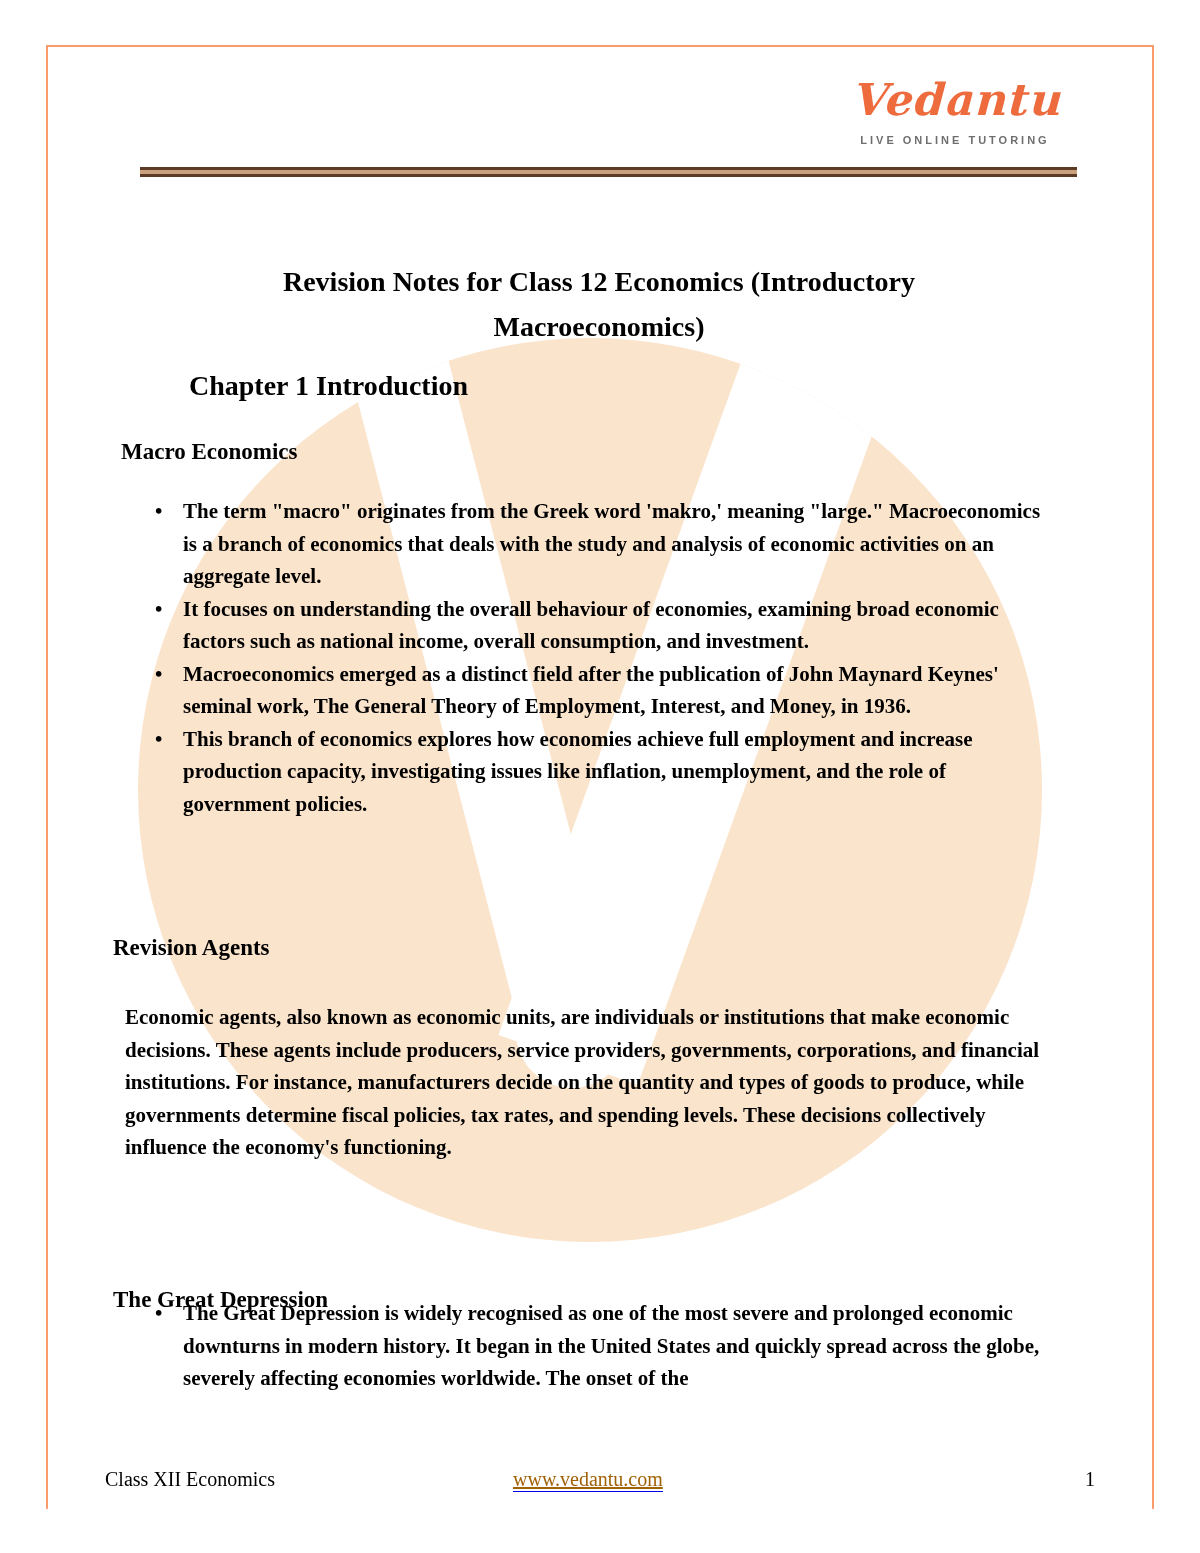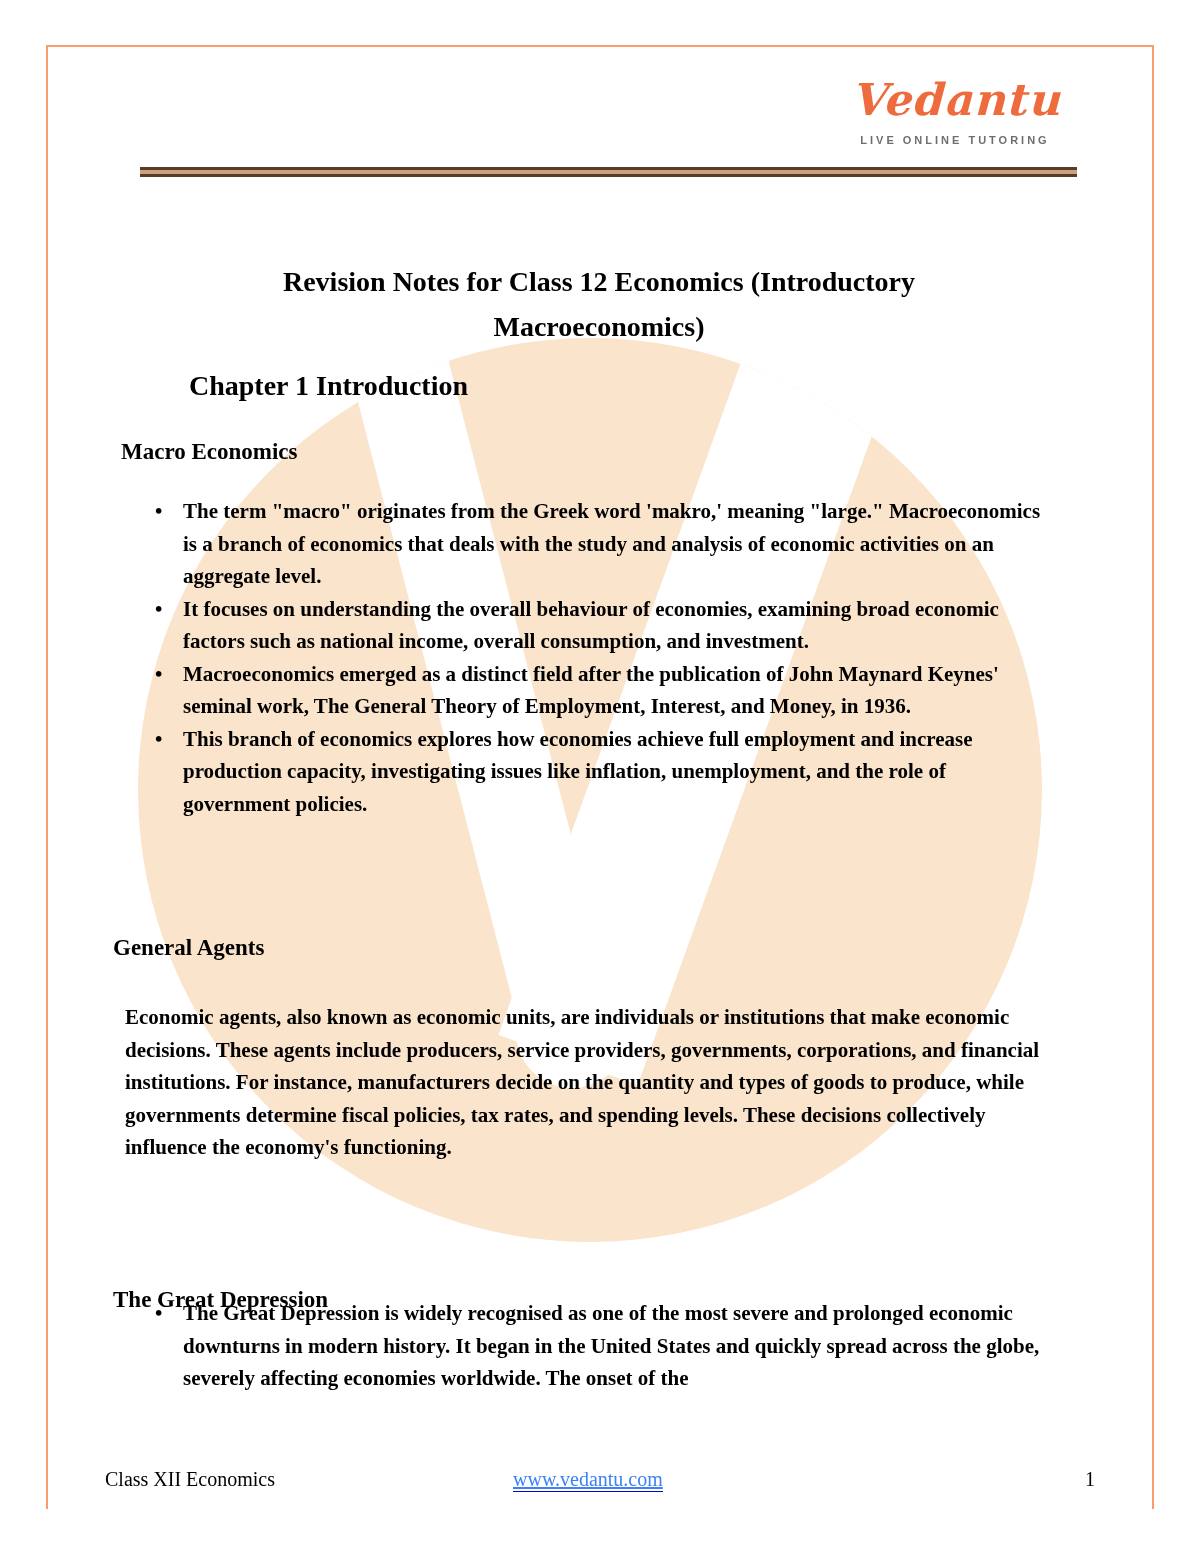--- a/index.html
+++ b/index.html
@@ -39,21 +39,21 @@
   .blist-gd{top:1290px;}
   ul.blist li{position:relative;padding-left:31px;font-size:21px;font-weight:bold;line-height:32.5px;}
   ul.blist li::before{content:"\2022";position:absolute;left:3px;top:0;font-size:21px;}
 
   .para{position:absolute;left:113px;top:982px;width:935px;margin:12px;
         font-size:21px;font-weight:bold;line-height:32.5px;}
 
   
   .footer{position:absolute;left:105px;top:1468px;width:990px;height:34px;font-size:20px;z-index:2;}
   .footer-left{position:absolute;left:0;top:0;}
-  .footer-link{position:absolute;left:408px;top:0;color:#3b82f6;
+  .footer-link{position:absolute;left:408px;top:0;color:#a16207;
                text-decoration:underline;border-bottom:1px solid #0000ee;cursor:pointer;}
   .footer-page{position:absolute;right:0;top:0;}
 </style>
 </head>
 <body>
 
 <div class="page">
 
   <div class="frame"></div>
 
@@ -86,21 +86,21 @@
 
     <div class="h-macro">Macro Economics</div>
 
     <ul class="blist blist-macro">
       <li>The term "macro" originates from the Greek word 'makro,' meaning "large." Macroeconomics is a branch of economics that deals with the study and analysis of economic activities on an aggregate level.</li>
       <li>It focuses on understanding the overall behaviour of economies, examining broad economic factors such as national income, overall consumption, and investment.</li>
       <li>Macroeconomics emerged as a distinct field after the publication of John Maynard Keynes' seminal work, The General Theory of Employment, Interest, and Money, in 1936.</li>
       <li>This branch of economics explores how economies achieve full employment and increase production capacity, investigating issues like inflation, unemployment, and the role of government policies.</li>
     </ul>
 
-    <div class="h-agents">General Agents</div>
+    <div class="h-agents">Revision Agents</div>
 
     <p class="para">Economic agents, also known as economic units, are individuals or institutions that make economic decisions. These agents include producers, service providers, governments, corporations, and financial institutions. For instance, manufacturers decide on the quantity and types of goods to produce, while governments determine fiscal policies, tax rates, and spending levels. These decisions collectively influence the economy's functioning.</p>
 
     <div class="h-gd">The Great Depression</div>
 
     <ul class="blist blist-gd">
       <li>The Great Depression is widely recognised as one of the most severe and prolonged economic downturns in modern history. It began in the United States and quickly spread across the globe, severely affecting economies worldwide. The onset of the</li>
     </ul>
 
   </div>

